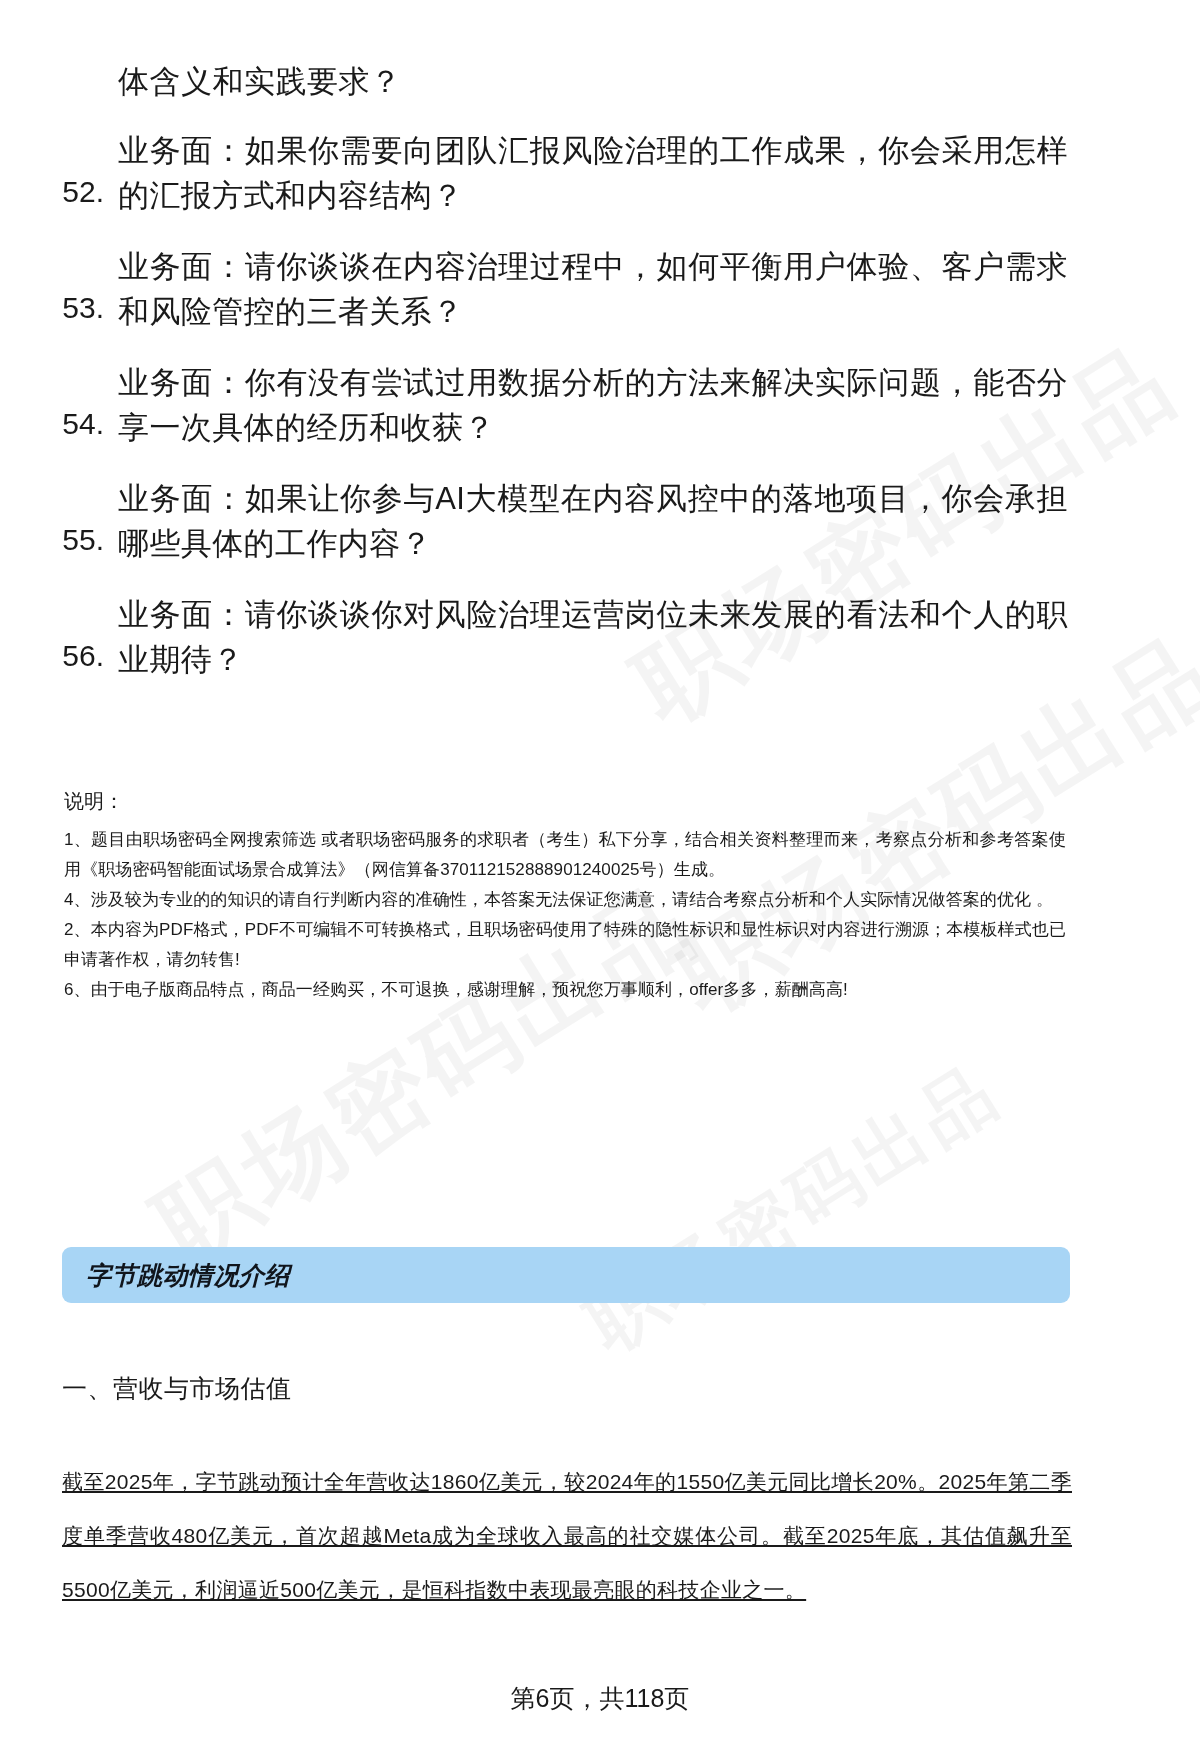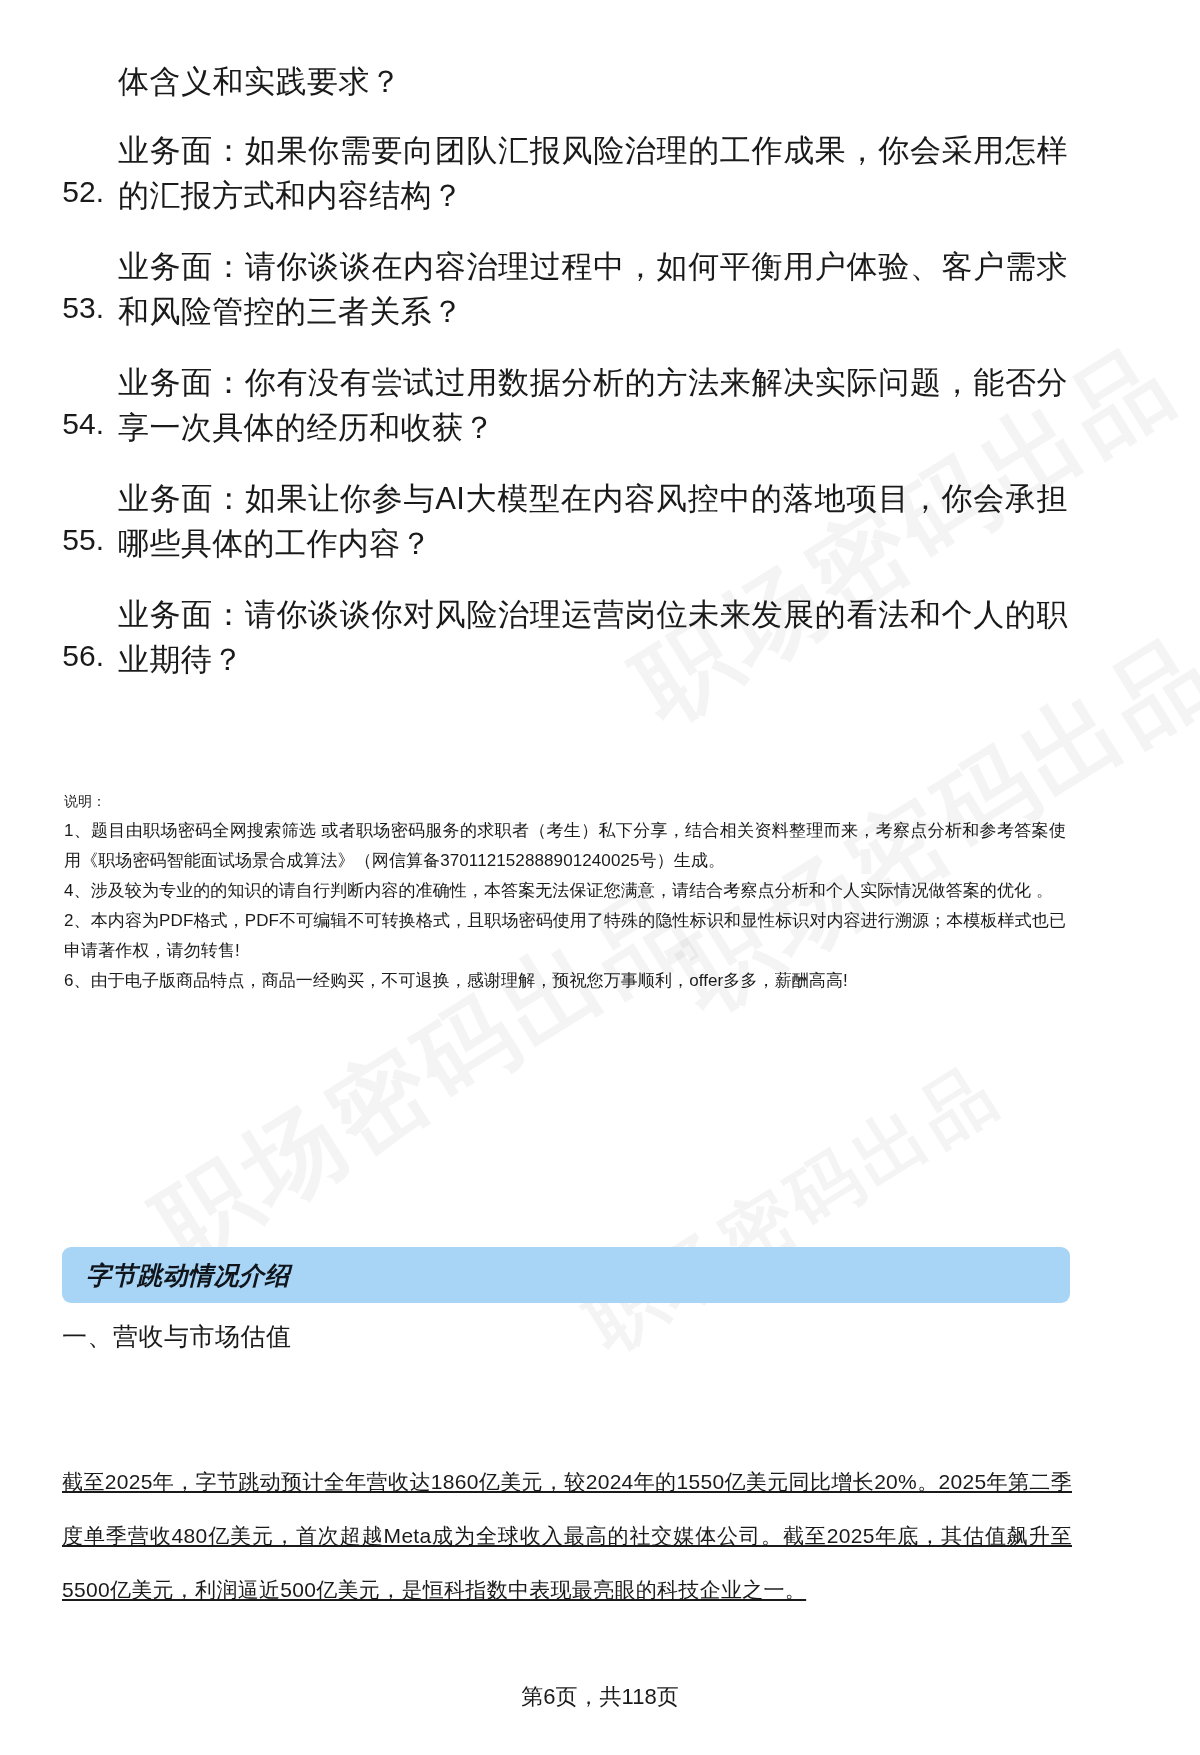--- a/index.html
+++ b/index.html
@@ -87,23 +87,23 @@
   }
 
   
   .notes {
     position: absolute;
     left: 64px;
     top: 786px;
     width: 1002px;
   }
   .notes-title {
-    font-size: 14px;
+    font-size: 20px;
     line-height: 30px;
-    margin-bottom: 0;
+    margin-bottom: 9px;
   }
   .note-item {
     font-size: 17px;
     line-height: 30px;
     letter-spacing: 0.1px;
     text-align: justify;
   }
 
   
   .section-bar {
@@ -123,21 +123,21 @@
     font-weight: 700;
     color: #10151c;
     letter-spacing: 0.5px;
     font-style: italic;
   }
 
   
   .subsection-heading {
     position: absolute;
     left: 62px;
-    top: 1316px;
+    top: 1368px;
     font-size: 25px;
     line-height: 40px;
     letter-spacing: 0.5px;
   }
   .body-text {
     position: absolute;
     left: 62px;
     top: 1455px;
     width: 1010px;
     font-size: 21px;
@@ -147,21 +147,21 @@
     text-decoration: underline;
   }
 
   
   .footer {
     position: absolute;
     left: 0;
     top: 1682px;
     width: 1200px;
     text-align: center;
-    font-size: 22px;
+    font-size: 25px;
   }
 </style>
 </head>
 <body>
 
 <div id="page">
 
   <div class="watermark-layer">
     <div class="wm wm-a">职场密码出品</div>
     <div class="wm wm-b">职场密码出品</div>

